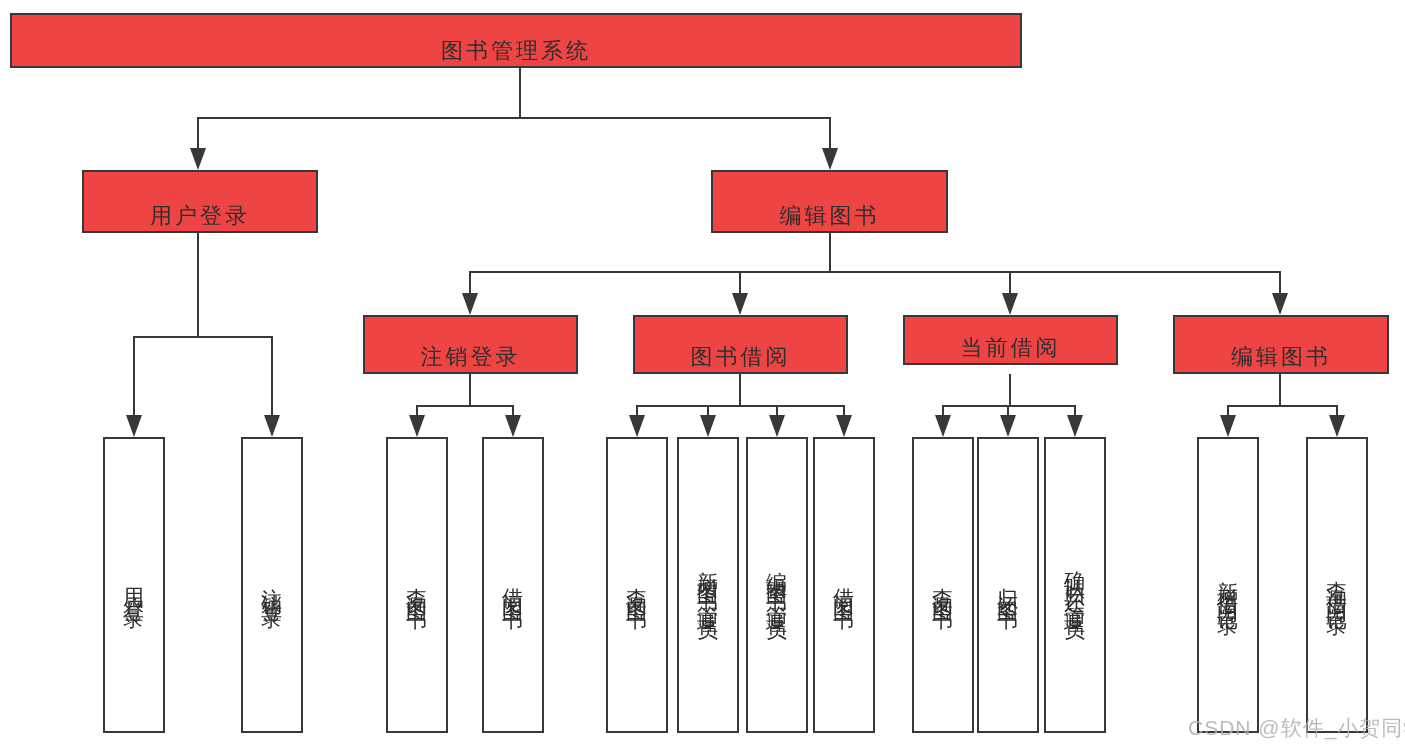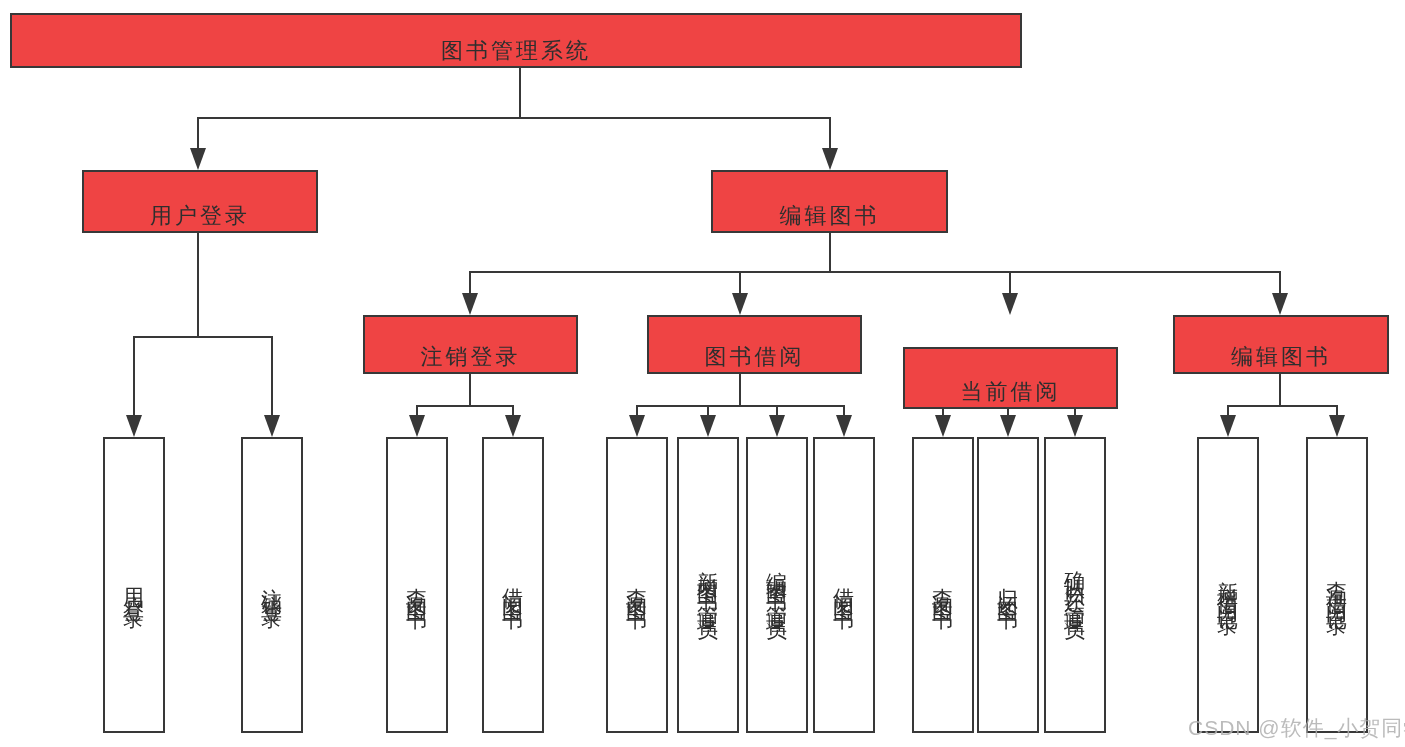--- a/index.html
+++ b/index.html
@@ -102,24 +102,24 @@
   <div class="vline" style="left:1009px; top:271px; height:24px;"></div>
   <div class="vline" style="left:1279px; top:271px; height:24px;"></div>
   <div class="arrow" style="left:462px; top:293px;"></div>
   <div class="arrow" style="left:732px; top:293px;"></div>
   <div class="arrow" style="left:1002px; top:293px;"></div>
   <div class="arrow" style="left:1272px; top:293px;"></div>
 
   <div class="node" style="left:363px; top:315px; width:215px; height:59px;">
     <span>注销登录</span>
   </div>
-  <div class="node" style="left:633px; top:315px; width:215px; height:59px;margin-left:14px;">
+  <div class="node" style="left:633px; top:315px; width:215px; height:59px;">
     <span>图书借阅</span>
   </div>
-  <div class="node" style="left:903px; top:315px; width:215px; height:62px;margin-top:32px;">
+  <div class="node" style="left:903px; top:315px; width:215px; height:50px;">
     <span>当前借阅</span>
   </div>
   <div class="node" style="left:1173px; top:315px; width:216px; height:59px;">
     <span>编辑图书</span>
   </div>
 
   <div class="vline" style="left:469px; top:374px; height:31px;"></div>
   <div class="vline" style="left:739px; top:374px; height:31px;"></div>
   <div class="vline" style="left:1009px; top:374px; height:31px;"></div>
   <div class="vline" style="left:1279px; top:374px; height:31px;"></div>

